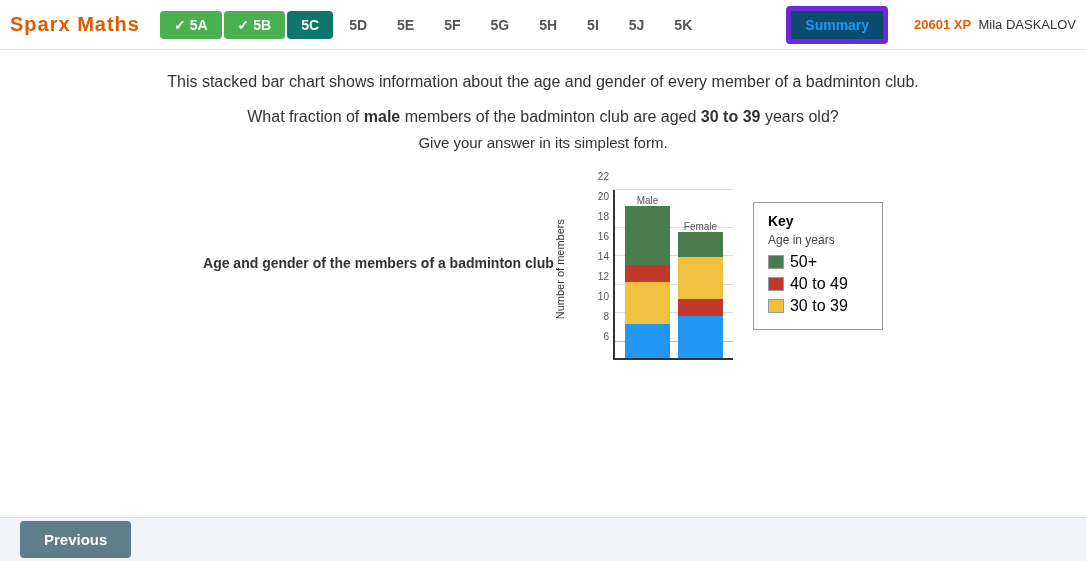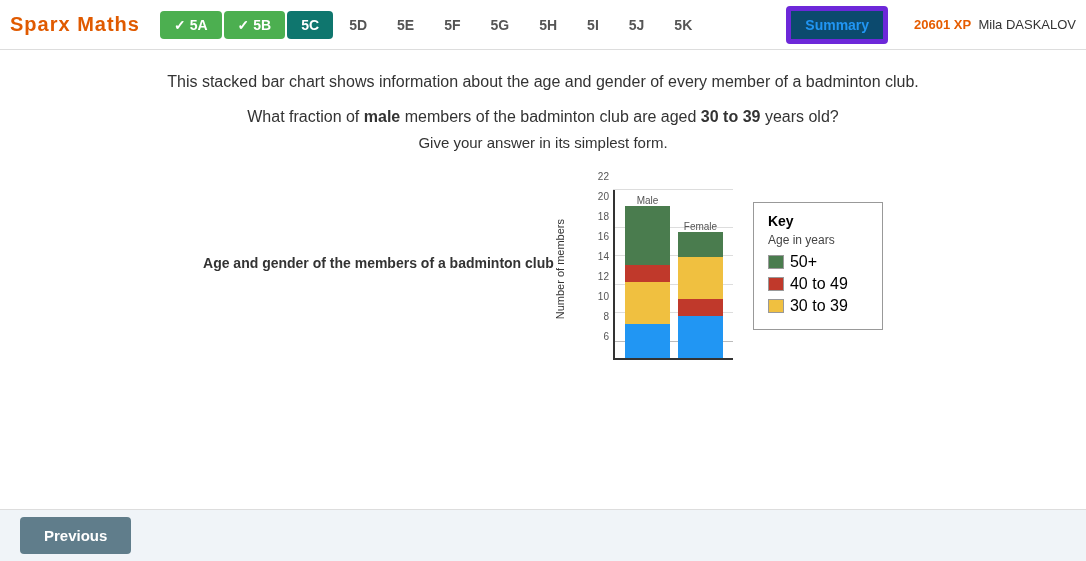--- a/index.html
+++ b/index.html
@@ -186,21 +186,21 @@
       height: 14px;
       border: 1px solid #999;
       flex-shrink: 0;
     }
     
     .bottom-bar {
       position: absolute;
       bottom: 0;
       left: 0;
       right: 0;
-      height: 52px;
+      height: 44px;
       display: flex;
       align-items: center;
       justify-content: space-between;
       padding: 0 20px;
       background: #f0f4f8;
       border-top: 1px solid #ddd;
     }
     .prev-btn {
       background: #607d8b;
       color: #fff;

